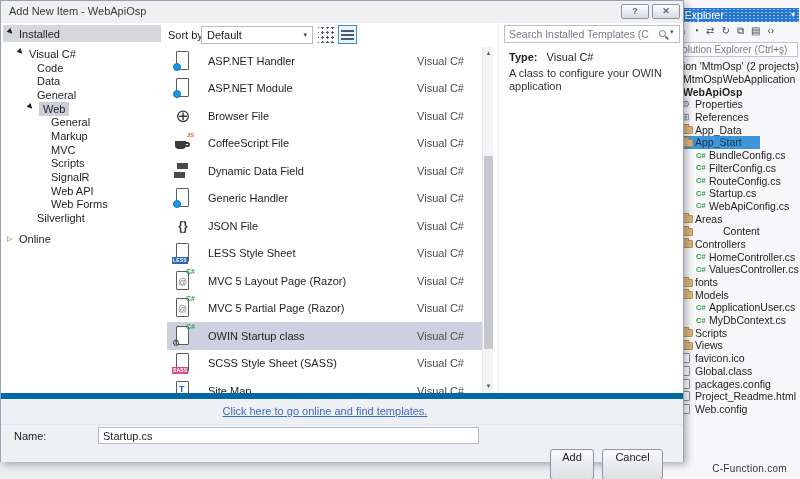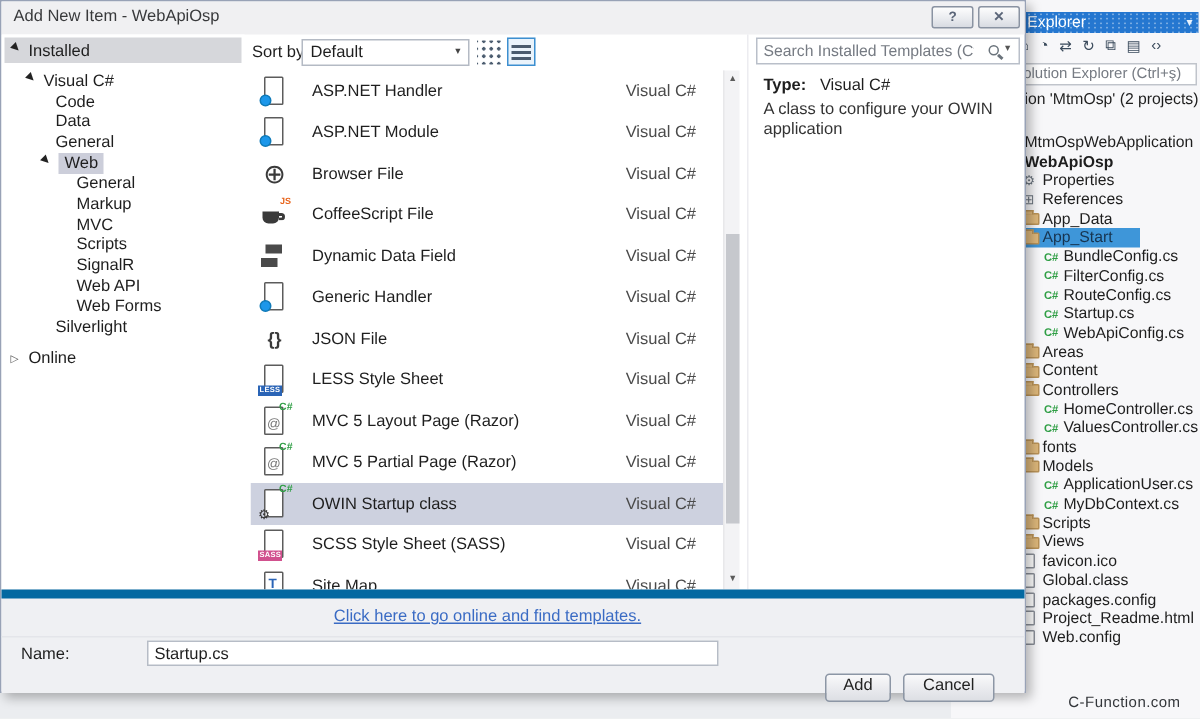--- a/index.html
+++ b/index.html
@@ -109,21 +109,21 @@
   #type-value { margin-left:6px; }
   #tpl-desc { position:absolute; left:508px; top:66px; width:175px; line-height:13px; color:#333; }
 
   
   #footer { position:absolute; left:0; top:392px; right:0; height:69px; background:#eff0f3; border-top:6px solid #0369a1; }
   #online-link { position:absolute; left:166px; top:6px; width:316px; text-align:center; color:#3a6bc4; text-decoration:underline; cursor:pointer; }
   #footer-sep { position:absolute; left:0; right:0; top:25px; height:1px; background:#e4e5ea; }
   #name-label { position:absolute; left:13px; top:31px; }
   #name-input { position:absolute; left:97px; top:28px; width:381px; height:17px; border:1px solid #b6bcc6; background:#fff;
                 font-size:11px; padding-left:4px; color:#1e1e1e; font-family:"Liberation Sans",sans-serif; }
-  .dlg-btn { position:absolute; top:50px; height:19px; border:1px solid #8c96a5; border-radius:3px;
+  .dlg-btn { position:absolute; top:50px; height:31px; border:1px solid #8c96a5; border-radius:3px;
              background:linear-gradient(#f9f9fa,#e9eaee 55%,#dddfe4); font-size:11px; text-align:center; line-height:15px;
              color:#222; cursor:default; font-family:"Liberation Sans",sans-serif; }
   #btn-add { left:549px; width:44px; }
   #btn-cancel { left:601px; width:61px; }
 </style>
 </head>
 <body>
 
 <div id="stage">
 
@@ -142,21 +142,21 @@
         <span>‹›</span>
       </div>
     <input id="se-search" type="text" placeholder="Search Solution Explorer (Ctrl+ş)" style="">
     <div id="se-tree">
         <div class="se-row" style="padding-left: 12px;">
           <span class="se-ic">
             <span class="se-sol"></span>
           </span>
           <span>Solution 'MtmOsp' (2 projects)</span>
         </div>
-        <div class="se-row" style="padding-left: 36px; margin-top: 16px;">
+        <div class="se-row" style="padding-left: 36px;">
           <span class="se-ic">
             <span class="se-proj"></span>
           </span>
           <span>MtmOspWebApplication</span>
         </div>
         <div class="se-row bold" style="padding-left: 36px;">
           <span class="se-ic">
             <span class="se-proj"></span>
           </span>
           <span>WebApiOsp</span>
@@ -214,21 +214,21 @@
             <span class="se-cs">C#</span>
           </span>
           <span>WebApiConfig.cs</span>
         </div>
         <div class="se-row" style="padding-left: 48px;">
           <span class="se-ic">
             <span class="se-folder"></span>
           </span>
           <span>Areas</span>
         </div>
-        <div class="se-row" style="padding-left: 48px;">
+        <div class="se-row" style="padding-left: 48px; gap: 28px;">
           <span class="se-ic">
             <span class="se-folder"></span>
           </span>
           <span>Content</span>
         </div>
         <div class="se-row" style="padding-left: 48px;">
           <span class="se-ic">
             <span class="se-folder"></span>
           </span>
           <span>Controllers</span>

